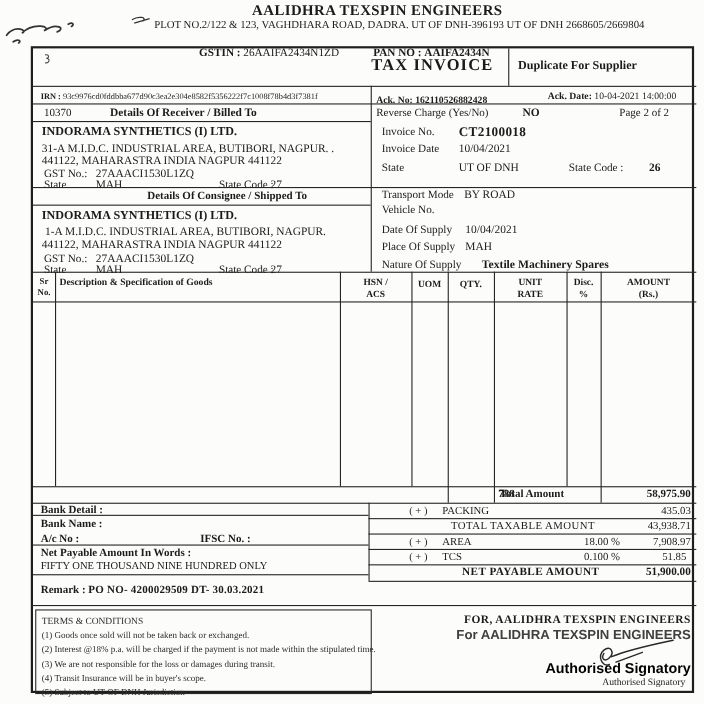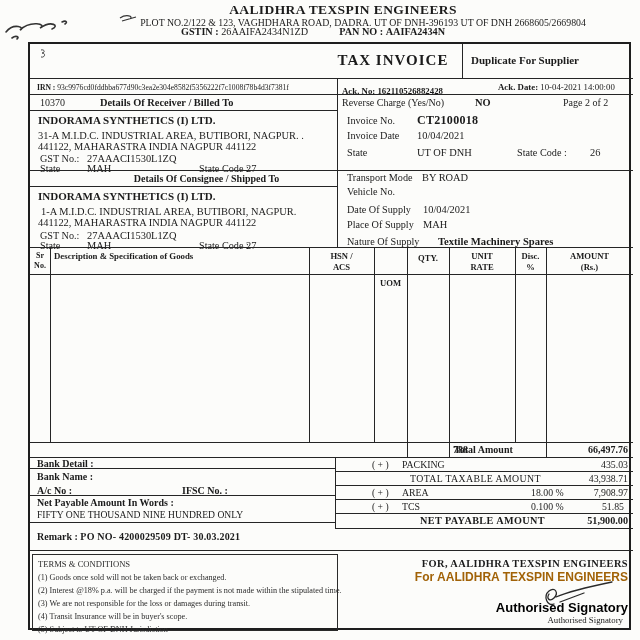--- a/index.html
+++ b/index.html
@@ -24,21 +24,21 @@
 
 <div class="page">
 
   <div>
     <svg style="position:absolute;left:2px;top:8px;" width="150" height="34" viewBox="0 0 150 34">
       <path d="M4,24 C12,14 24,20 18,22 C28,12 46,16 38,20 C50,12 58,18 50,21 M60,14 C64,12 66,14 63,16 M10,30 C14,27 18,29 15,31" stroke="#333" stroke-width="1.6" fill="none" stroke-linecap="round"></path>
       <path d="M118,10 C124,6 132,8 128,11 M120,13 L134,9" stroke="#333" stroke-width="1.2" fill="none"></path>
     </svg>
     <div class="t b ctr" style="left:0;width:640px;top:2px;font-size:13.5px;letter-spacing:.4px;">AALIDHRA TEXSPIN ENGINEERS</div>
     <div class="t ctr" style="left:40px;width:600px;top:17px;font-size:9.8px;">PLOT NO.2/122 &amp; 123,  VAGHDHARA ROAD, DADRA. UT OF DNH-396193 UT OF DNH 2668605/2669804</div>
-    <div class="t ctr" style="left:0;width:580px;top:26px;font-size:10.2px;">
+    <div class="t ctr" style="left:0;width:580px;top:43px;font-size:10.2px;">
       <span class="b">GSTIN :</span>
       <span>26AAIFA2434N1ZD</span>
       <span style="display:inline-block;width:26px;"></span>
       <span class="b">PAN NO :</span>
       <span class="b">AAIFA2434N</span>
     </div>
   </div>
 
   <div class="doc">
 
@@ -82,21 +82,21 @@
     <div class="t" style="left:169px;top:119px;font-size:10.2px;">State Code :</div>
     <div class="t" style="left:216px;top:119px;font-size:10.4px;">27</div>
 
     <div class="t" style="left:317px;top:71px;font-size:10.2px;">Invoice No.</div>
     <div class="t b" style="left:387px;top:69px;font-size:12px;letter-spacing:.3px;">CT2100018</div>
     <div class="t" style="left:317px;top:86px;font-size:10.2px;">Invoice Date</div>
     <div class="t" style="left:387px;top:86px;font-size:10.4px;">10/04/2021</div>
     <div class="t" style="left:317px;top:103px;font-size:10.2px;">State</div>
     <div class="t" style="left:387px;top:103px;font-size:10.4px;">UT OF DNH</div>
     <div class="t" style="left:487px;top:103px;font-size:10.2px;">State Code :</div>
-    <div class="t" style="left:560px;top:103px;font-size:10.4px;">26</div>
+    <div class="t" style="left:560px;top:103px;font-size:10.4px;font-weight:bold;">26</div>
 
     <div class="hl" style="left:0;top:126px;width:603px;"></div>
 
     <div class="t b ctr" style="left:0;width:307px;top:129px;font-size:10px;">Details Of Consignee / Shipped To</div>
     <div class="hl" style="left:0;top:142px;width:307px;"></div>
 
     <div class="t b" style="left:8px;top:146px;font-size:11px;">INDORAMA SYNTHETICS (I) LTD.</div>
     <div class="t" style="left:11px;top:162px;font-size:10.4px;">1-A M.I.D.C. INDUSTRIAL AREA, BUTIBORI,  NAGPUR.</div>
     <div class="t" style="left:8px;top:173px;font-size:10.4px;">441122, MAHARASTRA INDIA NAGPUR 441122</div>
     <div class="t" style="left:10px;top:186px;font-size:10.2px;">GST No.:</div>
@@ -117,21 +117,21 @@
     <div class="t b" style="left:408px;top:192px;font-size:10.6px;">Textile Machinery Spares</div>
 
     <div class="vl" style="left:307px;top:34px;height:169px;"></div>
 
     <div class="hl" style="left:0;top:203px;width:603px;"></div>
     <div class="cell" style="left:0;top:205px;width:20px;font-size:8px;">Sr
 No.</div>
     <div class="cell" style="left:24px;top:205px;width:255px;text-align:left;font-size:8.8px;">Description &amp; Specification of Goods</div>
     <div class="cell" style="left:279px;top:205px;width:65px;">HSN /
 ACS</div>
-    <div class="cell" style="left:344px;top:207px;width:33px;margin-top:25px;">UOM</div>
+    <div class="cell" style="left:344px;top:207px;width:33px;">UOM</div>
     <div class="cell" style="left:377px;top:207px;width:42px;">QTY.</div>
     <div class="cell" style="left:419px;top:205px;width:66px;">UNIT
 RATE</div>
     <div class="cell" style="left:485px;top:205px;width:31px;">Disc.
 %</div>
     <div class="cell" style="left:516px;top:205px;width:87px;">AMOUNT
 (Rs.)</div>
     <div class="hl" style="left:0;top:230px;width:603px;"></div>
 
     <div class="vl" style="left:20px;top:203px;height:195px;"></div>
@@ -141,21 +141,21 @@
     <div class="vl" style="left:419px;top:203px;height:195px;"></div>
     <div class="vl" style="left:485px;top:203px;height:195px;"></div>
     <div class="vl" style="left:516px;top:203px;height:195px;"></div>
 
     <div class="hl" style="left:0;top:398px;width:603px;"></div>
     <div class="vl" style="left:377px;top:398px;height:15px;"></div>
     <div class="vl" style="left:419px;top:398px;height:15px;"></div>
     <div class="vl" style="left:516px;top:398px;height:15px;"></div>
     <div class="t b ctr" style="left:377px;width:42px;top:400px;font-size:10px;">788</div>
     <div class="t b" style="left:424px;top:400px;font-size:10px;">Total Amount</div>
-    <div class="t b amt-r" style="left:516px;width:82px;top:400px;font-size:10px;">66,497.76</div>
+    <div class="t b amt-r" style="left:516px;width:82px;top:400px;font-size:10px;">58,975.90</div>
     <div class="hl" style="left:0;top:413px;width:603px;"></div>
 
     <div class="vl" style="left:305px;top:413px;height:71px;"></div>
     <div class="t b" style="left:7px;top:414px;font-size:10px;">Bank Detail :</div>
     <div class="hl" style="left:0;top:424px;width:305px;"></div>
     <div class="t b" style="left:7px;top:427px;font-size:10px;">Bank Name :</div>
     <div class="t b" style="left:7px;top:441px;font-size:10px;">A/c No :</div>
     <div class="t b" style="left:152px;top:441px;font-size:10px;">IFSC No. :</div>
     <div class="hl" style="left:0;top:451px;width:305px;"></div>
     <div class="t b" style="left:7px;top:453px;font-size:10px;">Net Payable Amount In Words :</div>
@@ -195,21 +195,21 @@
     <div class="terms-box">
       <div class="term-line" style="font-size:8.6px;">TERMS &amp; CONDITIONS</div>
       <div class="term-line">(1) Goods once sold will not be taken back or exchanged.</div>
       <div class="term-line">(2) Interest @18% p.a. will be charged if the payment is not made within the stipulated time.</div>
       <div class="term-line">(3) We are not responsible for the loss or damages during transit.</div>
       <div class="term-line">(4) Transit Insurance will be in buyer's scope.</div>
       <div class="term-line">(5) Subject to UT OF DNH Jurisdiction</div>
     </div>
 
     <div class="t b amt-r" style="left:303px;width:295px;top:514px;font-size:10.4px;letter-spacing:.4px;">FOR, AALIDHRA TEXSPIN ENGINEERS</div>
-    <div class="t b amt-r sans" style="left:303px;width:295px;top:526px;font-size:12px;color:#a16207;">For AALIDHRA TEXSPIN ENGINEERS</div>
+    <div class="t b amt-r sans" style="left:303px;width:295px;top:526px;font-size:12px;color:#404040;">For AALIDHRA TEXSPIN ENGINEERS</div>
     <svg style="position:absolute;left:508px;top:536px;" width="78" height="28" viewBox="0 0 78 28">
       <path d="M16,24 C9,27 5,16 11,11 C17,6 21,13 16,18 C12,22 8,19 11,14 M18,17 C32,11 50,7 74,2 M22,22 L46,13" stroke="#2a2a2a" stroke-width="1.3" fill="none" stroke-linecap="round"></path>
     </svg>
     <div class="t b amt-r sans" style="left:303px;width:295px;top:556px;font-size:13px;color:#000;">Authorised Signatory</div>
     <div class="t amt-r" style="left:303px;width:290px;top:571px;font-size:8.8px;">Authorised Signatory</div>
 
   </div>
 </div>
 
 </body></html>

